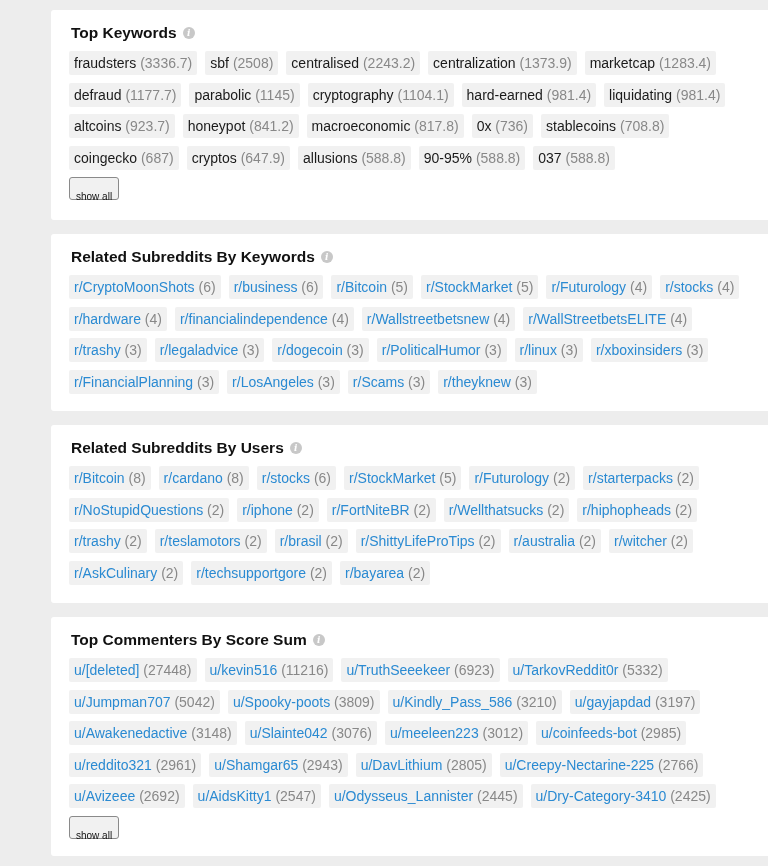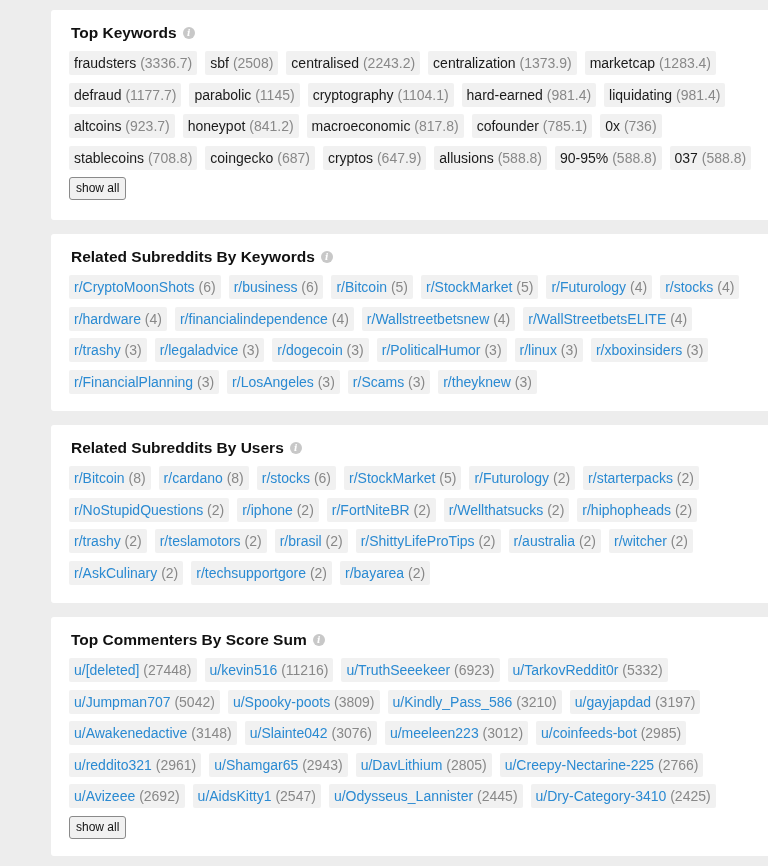--- a/index.html
+++ b/index.html
@@ -30,23 +30,23 @@
     display: inline-block; height: 24px; line-height: 24px;
     background: #f1f1f1; border-radius: 2px;
     padding: 0 5px; margin: 0 8px 7.5px 0;
     font-size: 14px; white-space: nowrap;
   }
   .tag .name { color: #1a1a1a; }
   .tag.link .name { color: #2a8ad2; }
   .tag .count { color: #888; }
   .show-all {
     display: inline-block; height: 23px; line-height: 21px;
-    box-sizing: border-box; padding: 0 6px;
+    box-sizing: border-box; padding: 8px 6px;
     border: 1px solid #8a8a8a; border-radius: 3px;
-    background: #f1f1f1; font-size: 12px; color: #111;
+    background: #f1f1f1; font-size: 10px; color: #111;
     font-family: "Liberation Sans", sans-serif; cursor: pointer;
   }
   .tags .show-all { margin-top: 0.5px; }
 </style>
 </head>
 <body>
 
 <div class="card" style="top:10px; height:210px;">
   <div class="card-title">
     <span>Top Keywords</span>
@@ -59,21 +59,20 @@
       <span class="tag"><span class="name">centralization</span> <span class="count">(1373.9)</span></span>
       <span class="tag"><span class="name">marketcap</span> <span class="count">(1283.4)</span></span>
       <span class="tag"><span class="name">defraud</span> <span class="count">(1177.7)</span></span>
       <span class="tag"><span class="name">parabolic</span> <span class="count">(1145)</span></span>
       <span class="tag"><span class="name">cryptography</span> <span class="count">(1104.1)</span></span>
       <span class="tag"><span class="name">hard-earned</span> <span class="count">(981.4)</span></span>
       <span class="tag"><span class="name">liquidating</span> <span class="count">(981.4)</span></span>
       <span class="tag"><span class="name">altcoins</span> <span class="count">(923.7)</span></span>
       <span class="tag"><span class="name">honeypot</span> <span class="count">(841.2)</span></span>
       <span class="tag"><span class="name">macroeconomic</span> <span class="count">(817.8)</span></span>
-      <span class="tag"><span class="name">cofounder</span> <span class="count">(785.1)</span></span>
       <span class="tag"><span class="name">0x</span> <span class="count">(736)</span></span>
       <span class="tag"><span class="name">stablecoins</span> <span class="count">(708.8)</span></span>
       <span class="tag"><span class="name">coingecko</span> <span class="count">(687)</span></span>
       <span class="tag"><span class="name">cryptos</span> <span class="count">(647.9)</span></span>
       <span class="tag"><span class="name">allusions</span> <span class="count">(588.8)</span></span>
       <span class="tag"><span class="name">90-95%</span> <span class="count">(588.8)</span></span>
       <span class="tag"><span class="name">037</span> <span class="count">(588.8)</span></span>
     </div>
   <button class="show-all">show all</button>
 </div>

